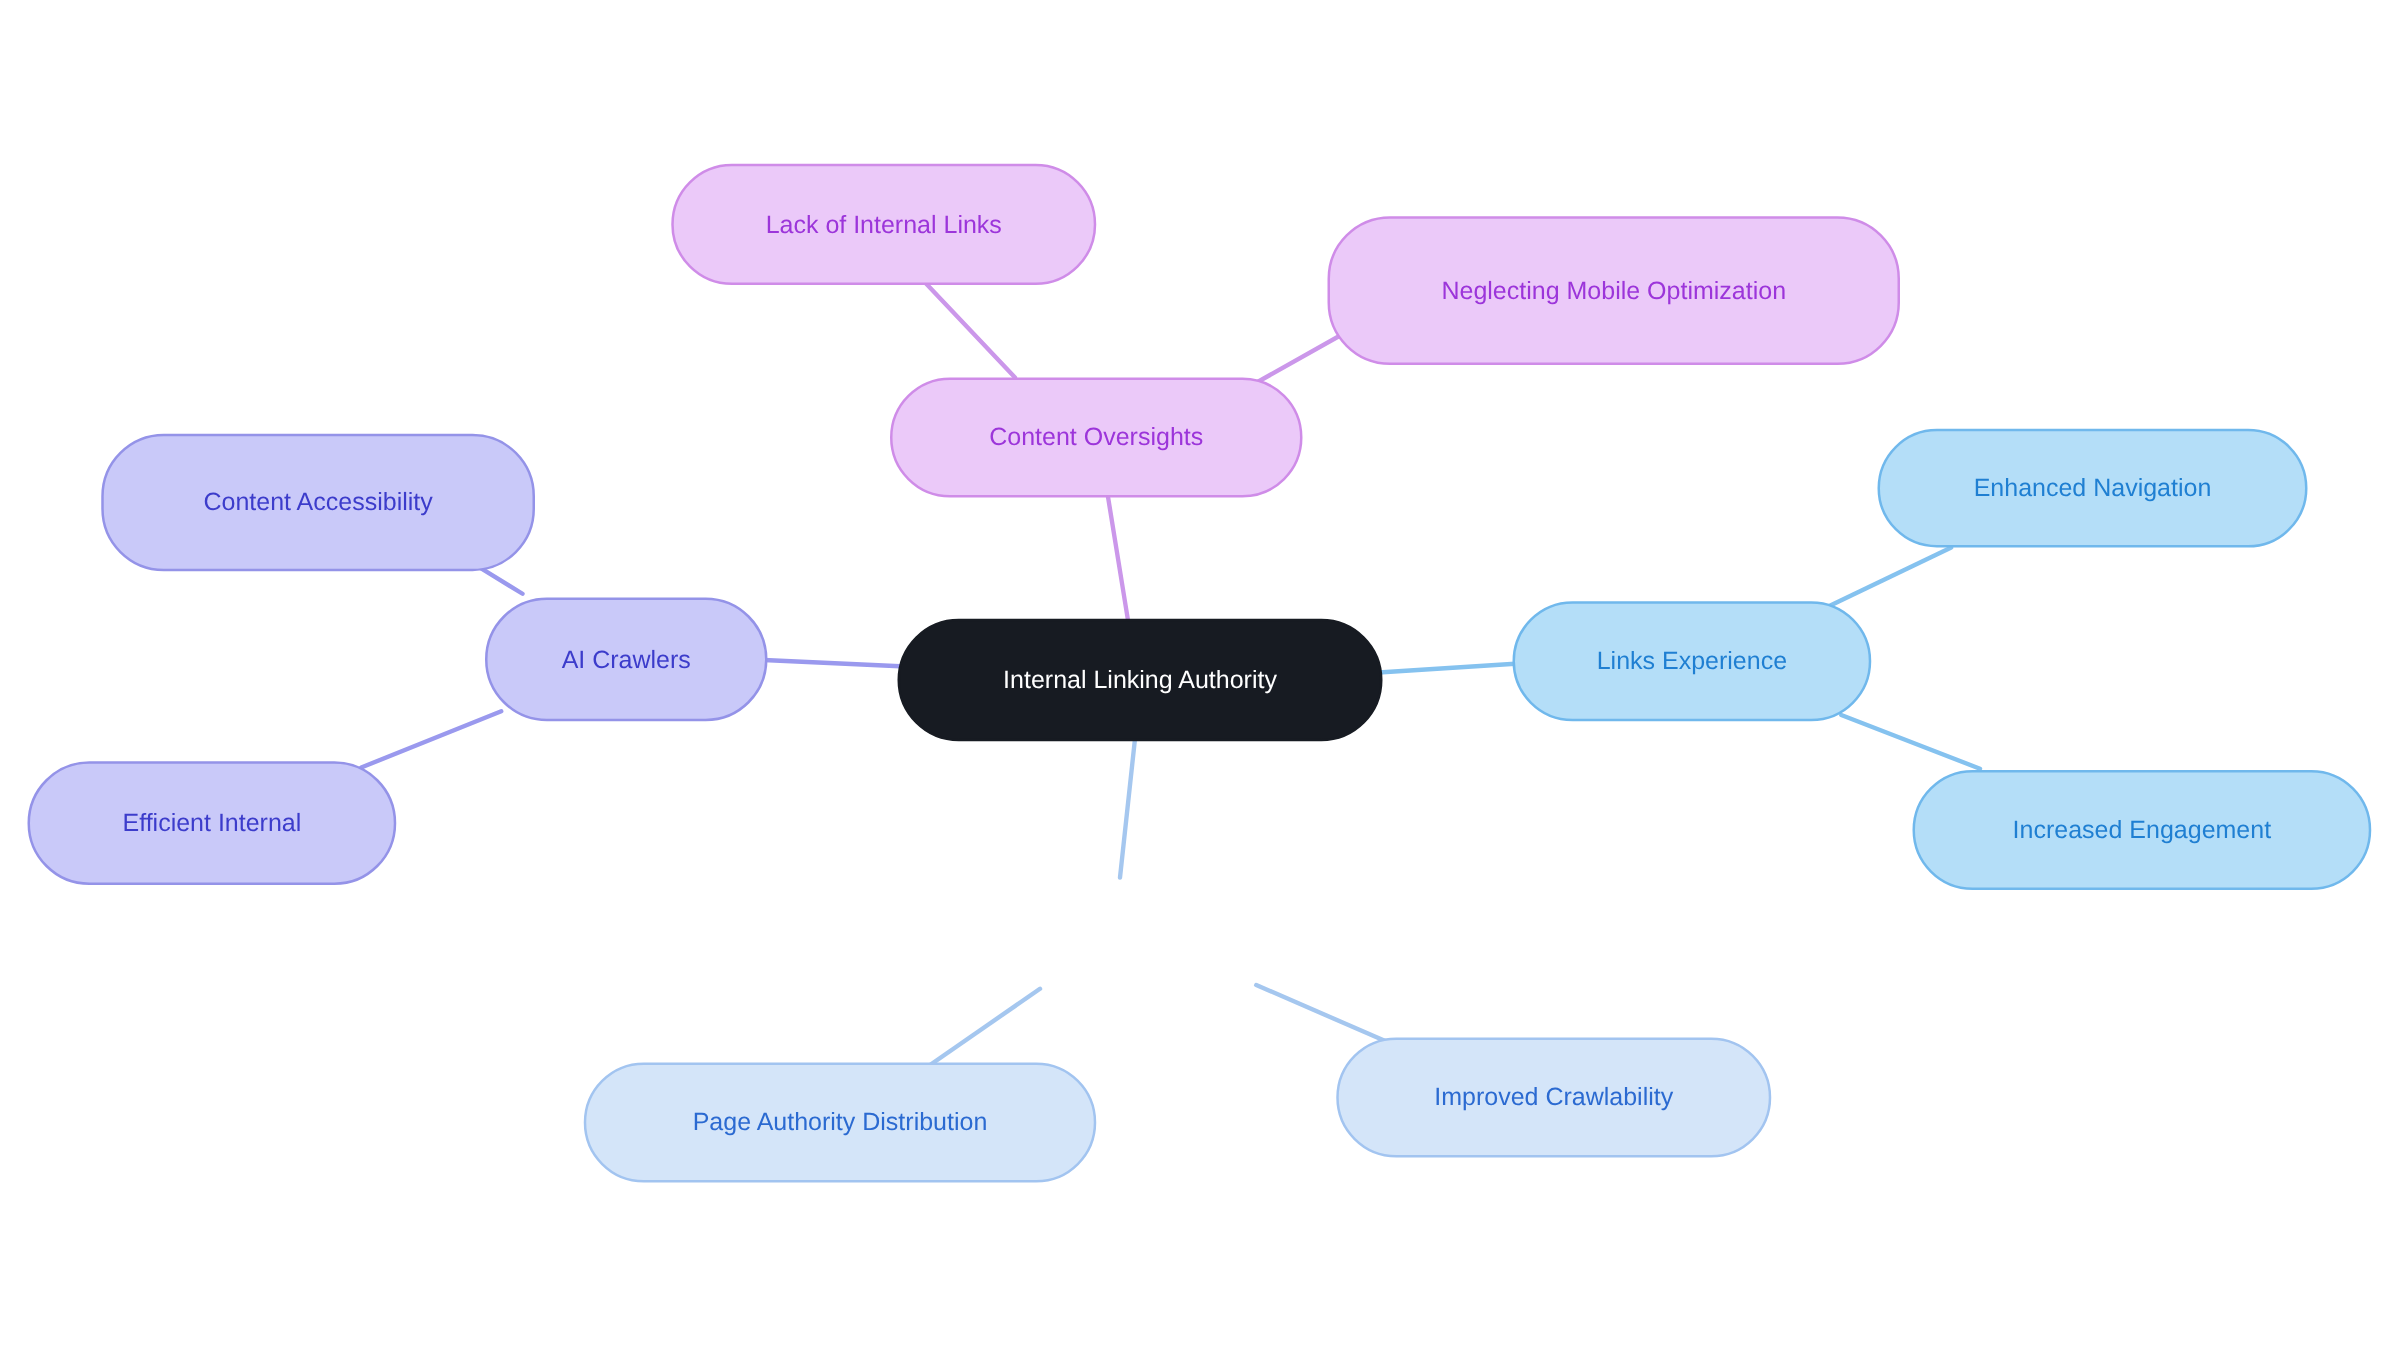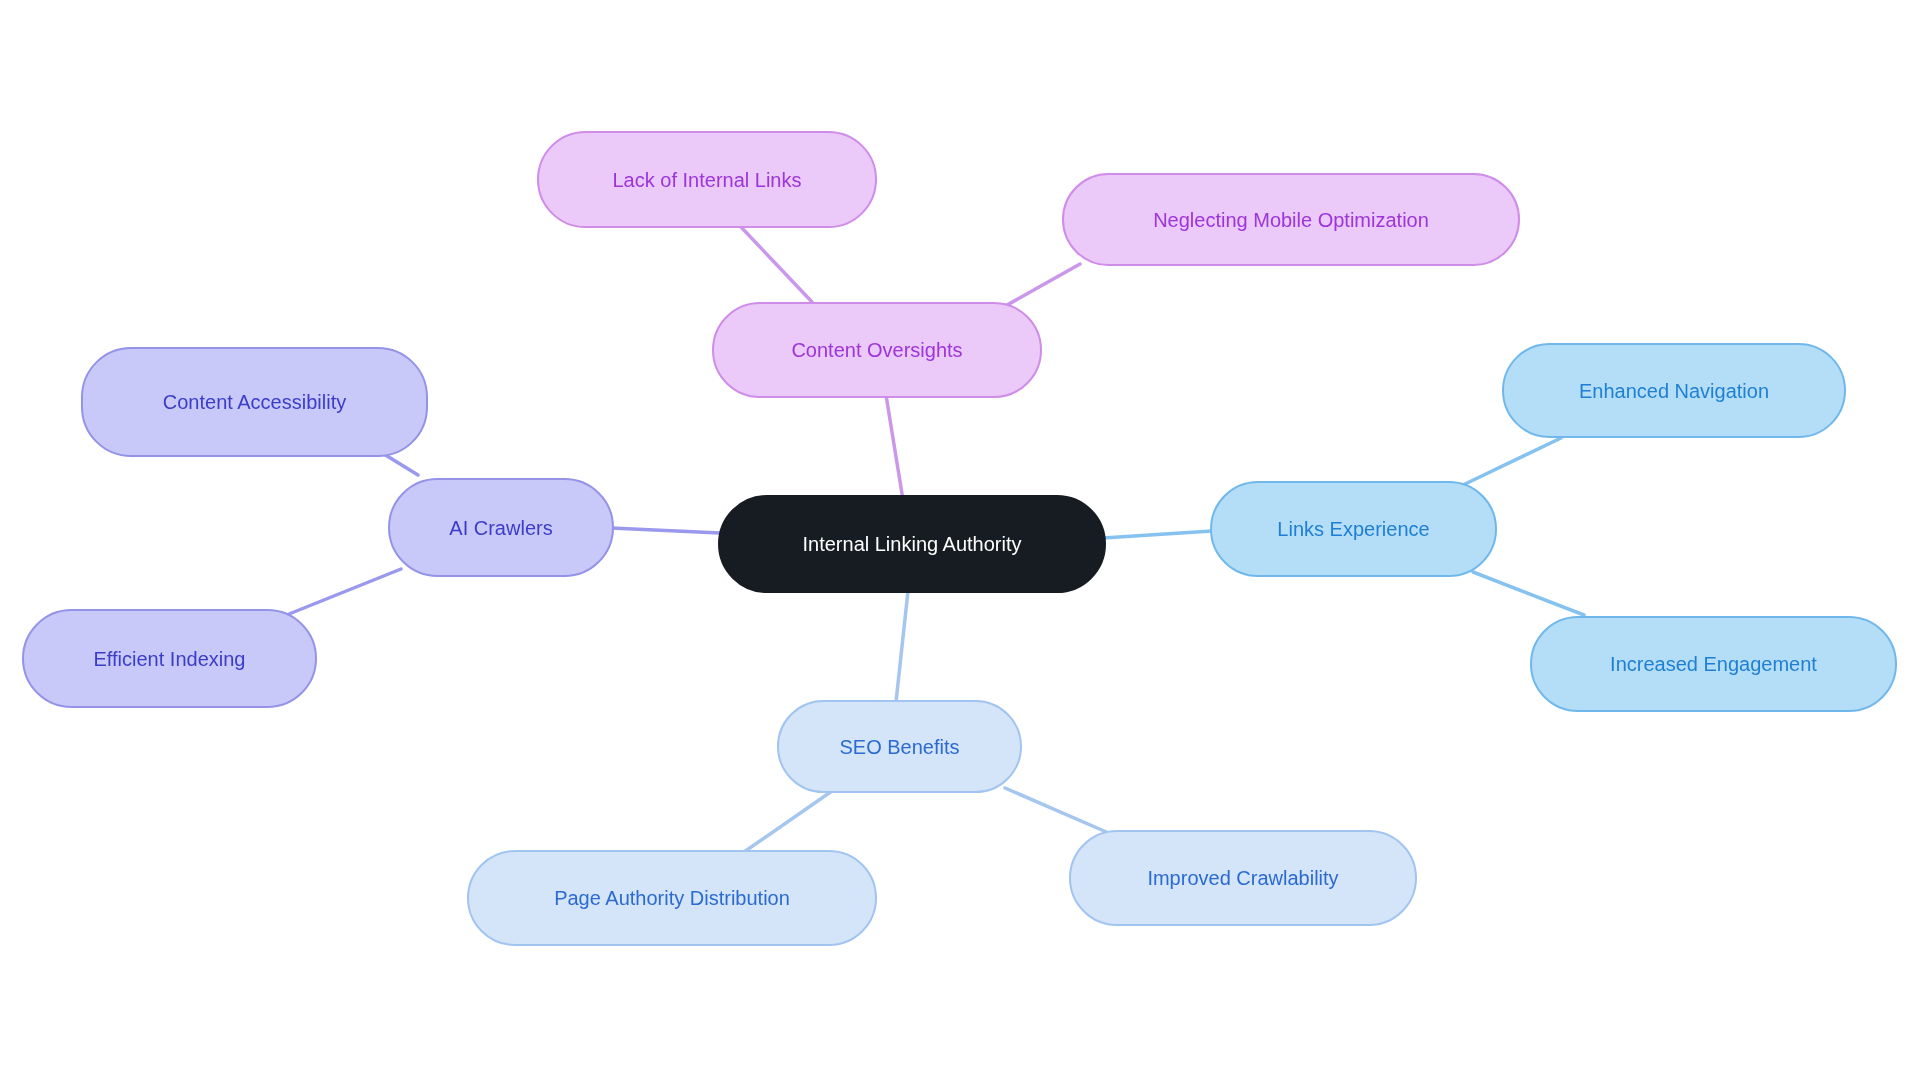--- a/index.html
+++ b/index.html
@@ -60,51 +60,48 @@
   </div>
 
   <div class="node purple" style="left:712px;top:302px;width:330px;height:96px">
     <span>Content Oversights</span>
   </div>
 
   <div class="node purple" style="left:537px;top:131px;width:340px;height:97px">
     <span>Lack of Internal Links</span>
   </div>
 
-  <div class="node purple" style="left:1062px;top:173px;width:458px;height:93px">
+  <div class="node purple" style="left:1062px;top:173px;width:458px;height:119px">
     <span>Neglecting Mobile Optimization</span>
   </div>
 
   <div class="node lavender" style="left:388px;top:478px;width:226px;height:99px">
     <span>AI Crawlers</span>
   </div>
 
   <div class="node lavender" style="left:81px;top:347px;width:347px;height:110px">
     <span>Content Accessibility</span>
   </div>
 
   <div class="node lavender" style="left:22px;top:609px;width:295px;height:99px">
-    <span>Efficient Indexing</span>
+    <span>Efficient Internal</span>
   </div>
 
   <div class="node sky" style="left:1210px;top:481px;width:287px;height:96px">
     <span>Links Experience</span>
   </div>
 
   <div class="node sky" style="left:1502px;top:343px;width:344px;height:95px">
     <span>Enhanced Navigation</span>
   </div>
 
   <div class="node sky" style="left:1530px;top:616px;width:367px;height:96px">
     <span>Increased Engagement</span>
   </div>
 
-  <div class="node pale" style="left:777px;top:700px;width:245px;height:93px">
-    <span>SEO Benefits</span>
-  </div>
 
   <div class="node pale" style="left:467px;top:850px;width:410px;height:96px">
     <span>Page Authority Distribution</span>
   </div>
 
   <div class="node pale" style="left:1069px;top:830px;width:348px;height:96px">
     <span>Improved Crawlability</span>
   </div>
 
 </div>

